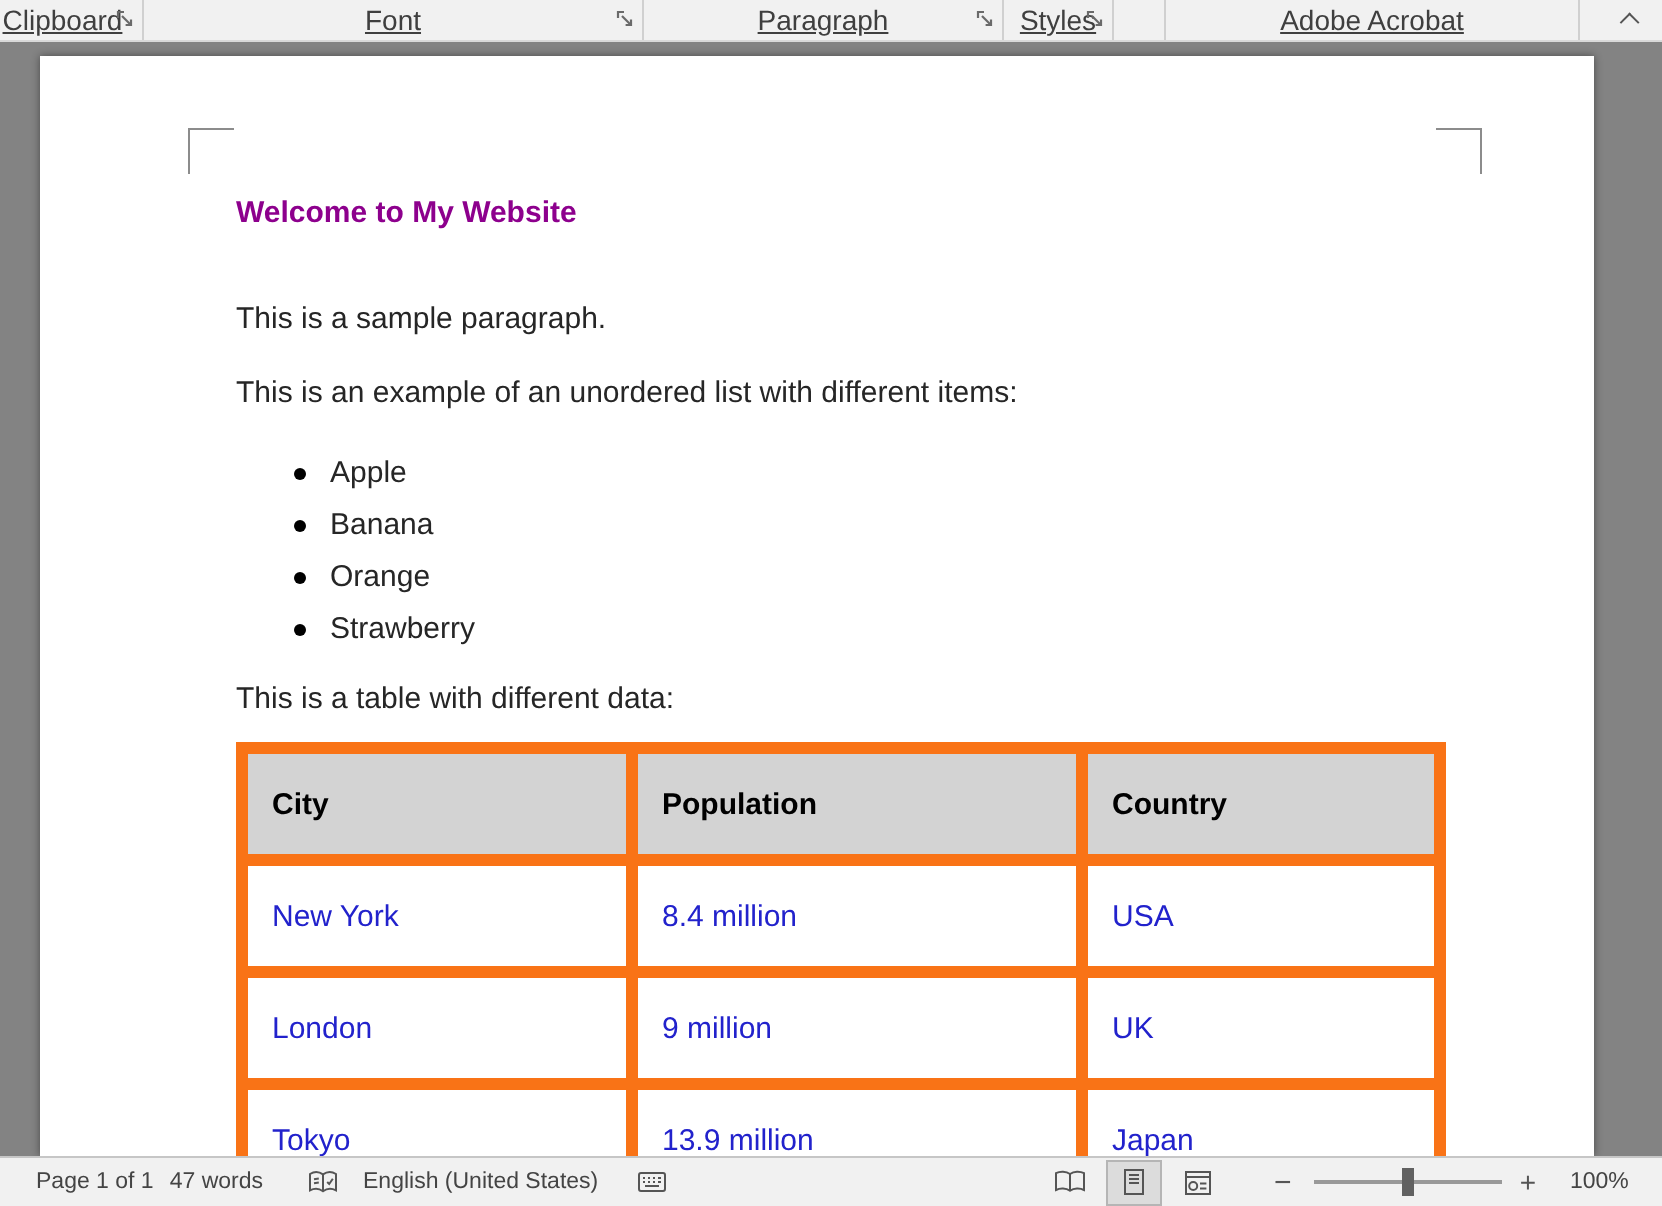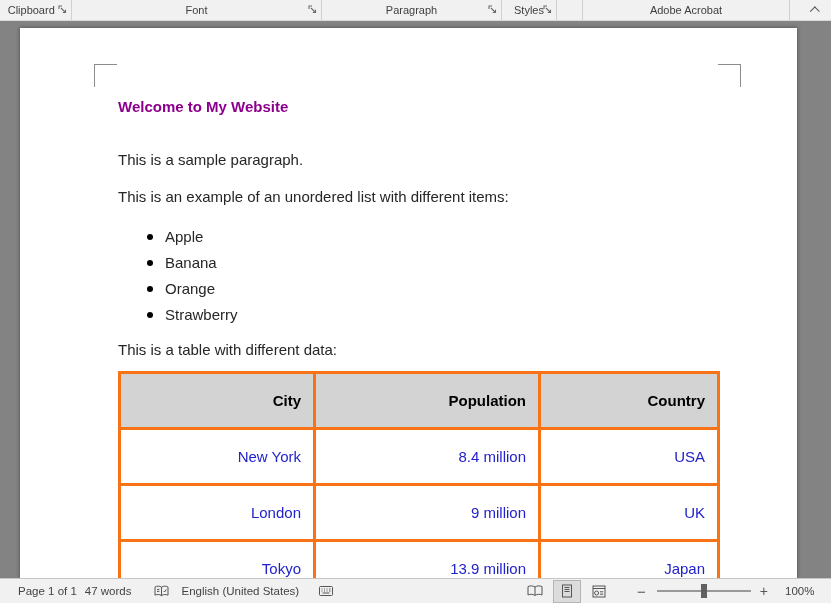--- a/index.html
+++ b/index.html
@@ -12,21 +12,21 @@
   .ribbon {
     position: absolute; top: 0; left: 0; right: 0; height: 21px;
     background: #f1f1f1; border-bottom: 1px solid #d9d9d9;
     display: flex; align-items: stretch;
   }
   .rgroup { position: relative; border-right: 1px solid #d0d0d0; }
   .g-clip { width: 72px; } .g-font { width: 250px; } .g-para { width: 180px; }
   .g-styles { width: 55px; } .g-spacer { width: 26px; } .g-acrobat { width: 207px; }
   .glabel {
     position: absolute; top: 50%; left: 50%; transform: translate(-50%,-50%);
-    font-size: 11px; color: #3f3f3f; white-space: nowrap;
+    font-size: 14px; color: #3f3f3f; white-space: nowrap; text-decoration: underline;
   }
   .g-clip .glabel { left: 44%; }
   .launcher { position: absolute; right: 3px; top: 50%; transform: translateY(-50%); line-height: 0; cursor: pointer; }
   .ribbon-end { flex: 1; position: relative; }
   .collapse-btn { position: absolute; right: 9px; top: 3px; width: 14px; height: 14px; display: flex; align-items: center; justify-content: center; cursor: pointer; }
   .chev { width: 7px; height: 7px; border-top: 1.6px solid #555; border-left: 1.6px solid #555; transform: rotate(45deg) translateY(1px); }
 
   
   .page {
     position: absolute; left: 20px; top: 28px; width: 777px; height: 550px;
@@ -45,21 +45,21 @@
   .p-sample { margin-top: 28px; }
   .p-list-intro { margin-top: 17px; }
   .p-table-intro { margin-top: 12px; }
   .doc ul { list-style: none; margin-top: 17px; padding-left: 47px; }
   .doc li { line-height: 26px; position: relative; }
   .doc li::before {
     content: ""; position: absolute; left: -18px; top: 10px;
     width: 6px; height: 6px; border-radius: 50%; background: #000;
   }
   table { border-collapse: collapse; table-layout: fixed; width: 599px; margin-top: 11px; }
-  th, td { border: 3px solid #f97316; height: 56px; padding: 0 12px; text-align: right; font-size: 15px; vertical-align: middle; }
+  th, td { border: 6px solid #f97316; height: 56px; padding: 0 12px; text-align: left; font-size: 15px; vertical-align: middle; }
   th { background: var(--table-header-bg, #d3d3d3); font-weight: bold; color: #000; }
   td { color: var(--table-text, #2222cc); }
 
   
   .status {
     position: absolute; bottom: 0; left: 0; right: 0; height: 25px;
     background: #f1f1f1; border-top: 1px solid #c6c6c6;
     display: flex; align-items: center; font-size: 11.5px; color: #444; padding-left: 10px;
   }
   .s-item { cursor: pointer; white-space: nowrap; }

